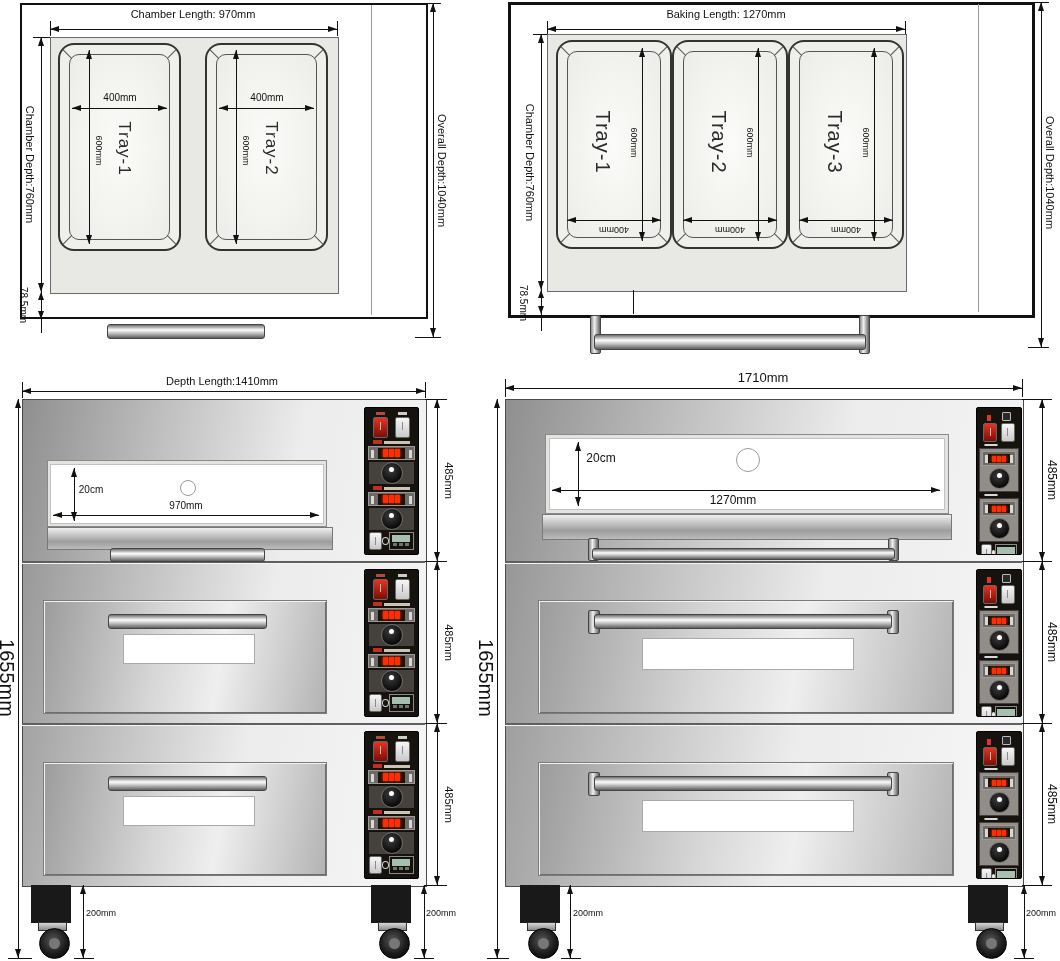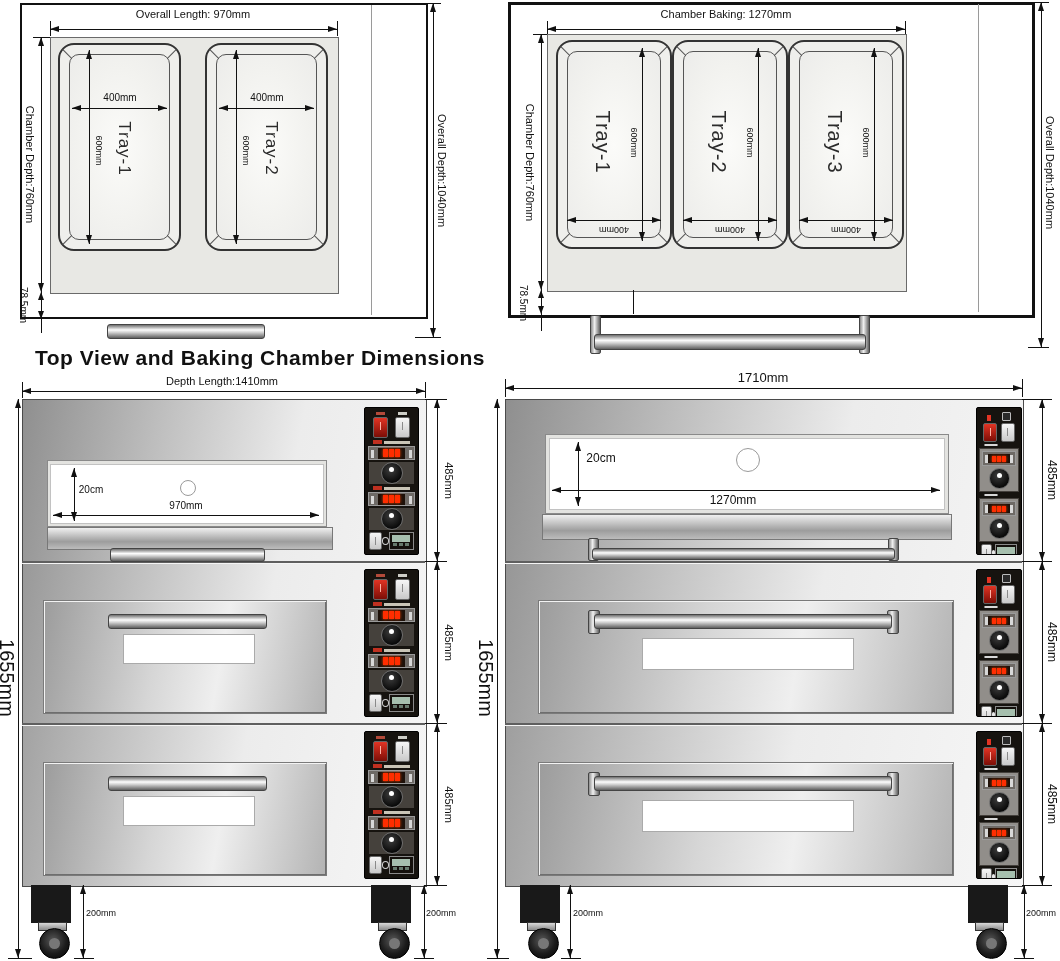--- a/index.html
+++ b/index.html
@@ -115,21 +115,21 @@
 
   <div class="ovrect" style="left:20px;top:3px;width:404px;height:312px"></div>
   <div class="lv thin" style="left:371px;top:5px;height:310px"></div>
   <div class="chamber" style="left:50px;top:37px;width:287px;height:255px"></div>
   <div class="hbar" style="left:107px;top:324px;width:156px;height:13px"></div>
 
   <div class="lv" style="left:50px;top:21px;height:15px"></div>
   <div class="lv" style="left:337px;top:21px;height:15px"></div>
   <div class="dimh a" style="left:50px;top:29px;width:287px"></div>
   <div class="clbl f11" style="left:193px;top:14px">
-      <span>Overall Length: 970mm</span>
+      <span>Chamber Length: 970mm</span>
     </div>
 
   <div class="lh" style="left:33px;top:37px;width:17px"></div>
   <div class="dimv a" style="left:41px;top:37px;height:255px"></div>
   <div class="clbl v f11" style="left:30px;top:164px">
       <span>Chamber Depth:760mm</span>
     </div>
 
   <div class="lv" style="left:41px;top:278px;height:55px"></div>
   <i class="arr up" style="left:38px;top:292px"></i>
@@ -188,21 +188,21 @@
   <div class="chamber" style="left:547px;top:34px;width:358px;height:256px"></div>
   <div class="lv" style="left:633px;top:290px;height:24px"></div>
   <div class="hcap" style="left:590px;top:315px;width:9px;height:37px"></div>
   <div class="hcap" style="left:859px;top:315px;width:9px;height:37px"></div>
   <div class="hbar" style="left:594px;top:334px;width:270px;height:14px"></div>
 
   <div class="lv" style="left:547px;top:21px;height:13px"></div>
   <div class="lv" style="left:905px;top:21px;height:13px"></div>
   <div class="dimh a" style="left:547px;top:29px;width:358px"></div>
   <div class="clbl f11" style="left:726px;top:14px">
-      <span>Chamber Baking: 1270mm</span>
+      <span>Baking Length: 1270mm</span>
     </div>
 
   <div class="lh" style="left:533px;top:34px;width:14px"></div>
   <div class="dimv a" style="left:541px;top:34px;height:256px"></div>
   <div class="clbl v f11" style="left:530px;top:162px">
       <span>Chamber Depth:760mm</span>
     </div>
 
   <div class="lv" style="left:541px;top:276px;height:55px"></div>
   <i class="arr up" style="left:538px;top:290px"></i>
@@ -266,21 +266,20 @@
         <span>600mm</span>
       </div>
     <div class="clbl u f9" style="left:56px;top:187px">
         <span>400mm</span>
       </div>
     <div class="clbl v tname3" style="left:45px;top:100px">
         <span>Tray-3</span>
       </div>
   </div>
 
-  <div id="title">Top View and Baking Chamber Dimensions</div>
 
   <div class="lv" style="left:22px;top:382px;height:16px"></div>
   <div class="lv" style="left:425px;top:382px;height:16px"></div>
   <div class="dimh a" style="left:22px;top:391px;width:403px"></div>
   <div class="clbl f11" style="left:222px;top:381px">
       <span>Depth Length:1410mm</span>
     </div>
 
   <div class="body" style="left:22px;top:399px;width:403px;height:486px"></div>
   <div class="sep" style="left:22px;top:561px;width:403px"></div>

